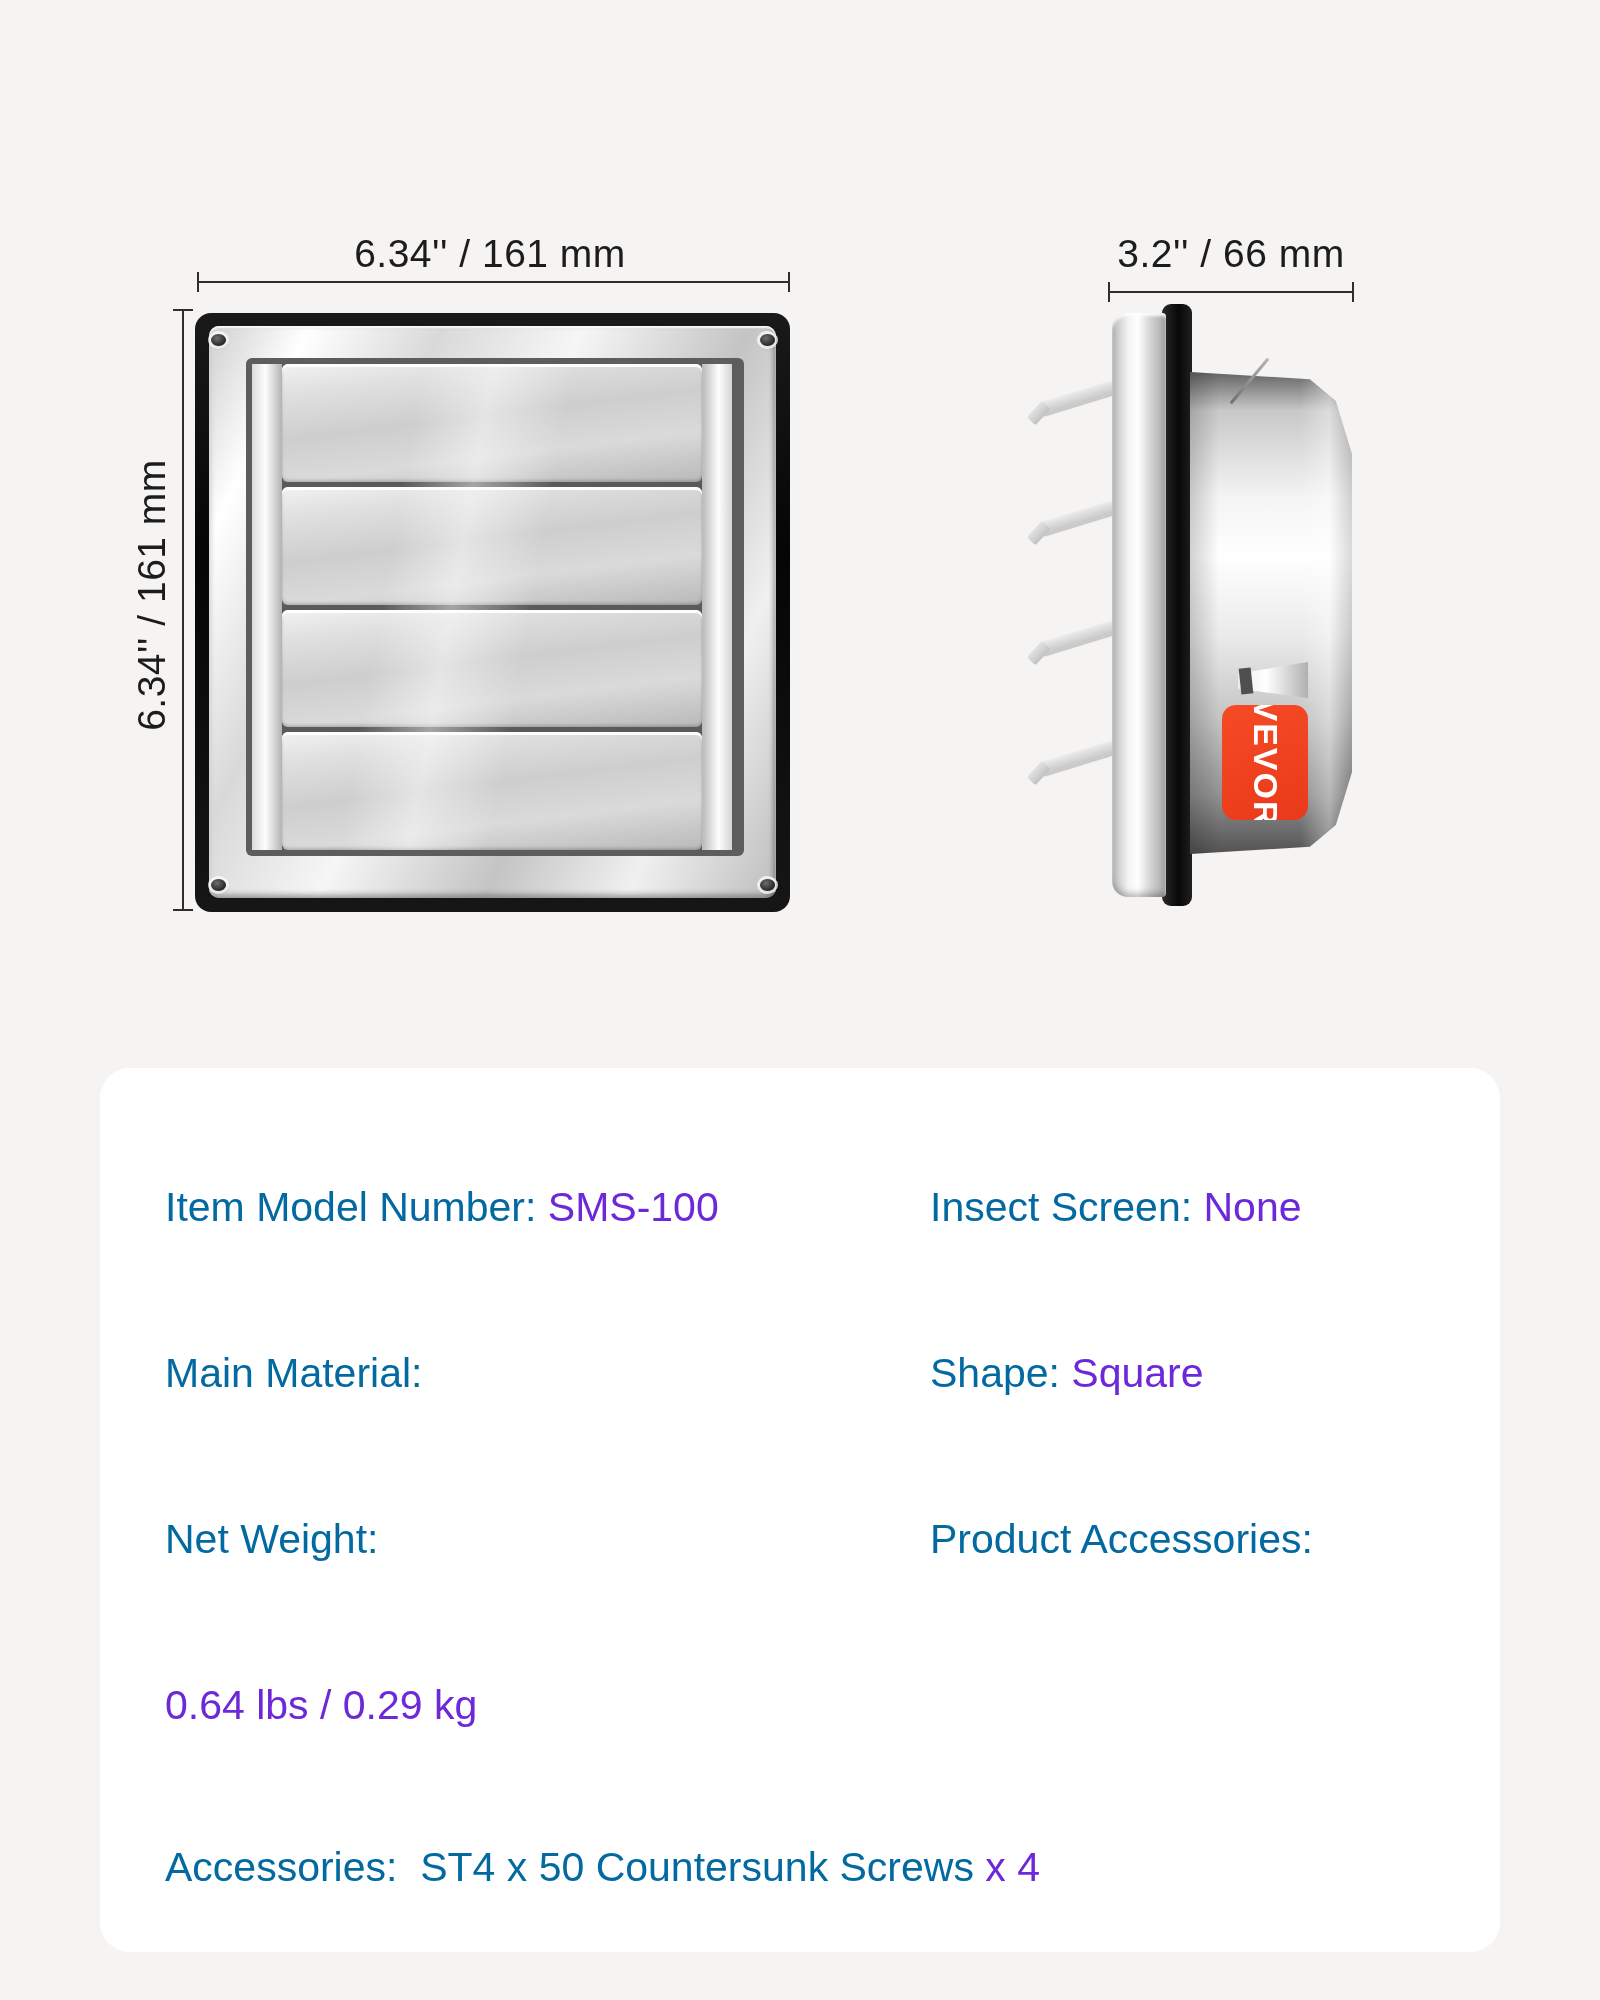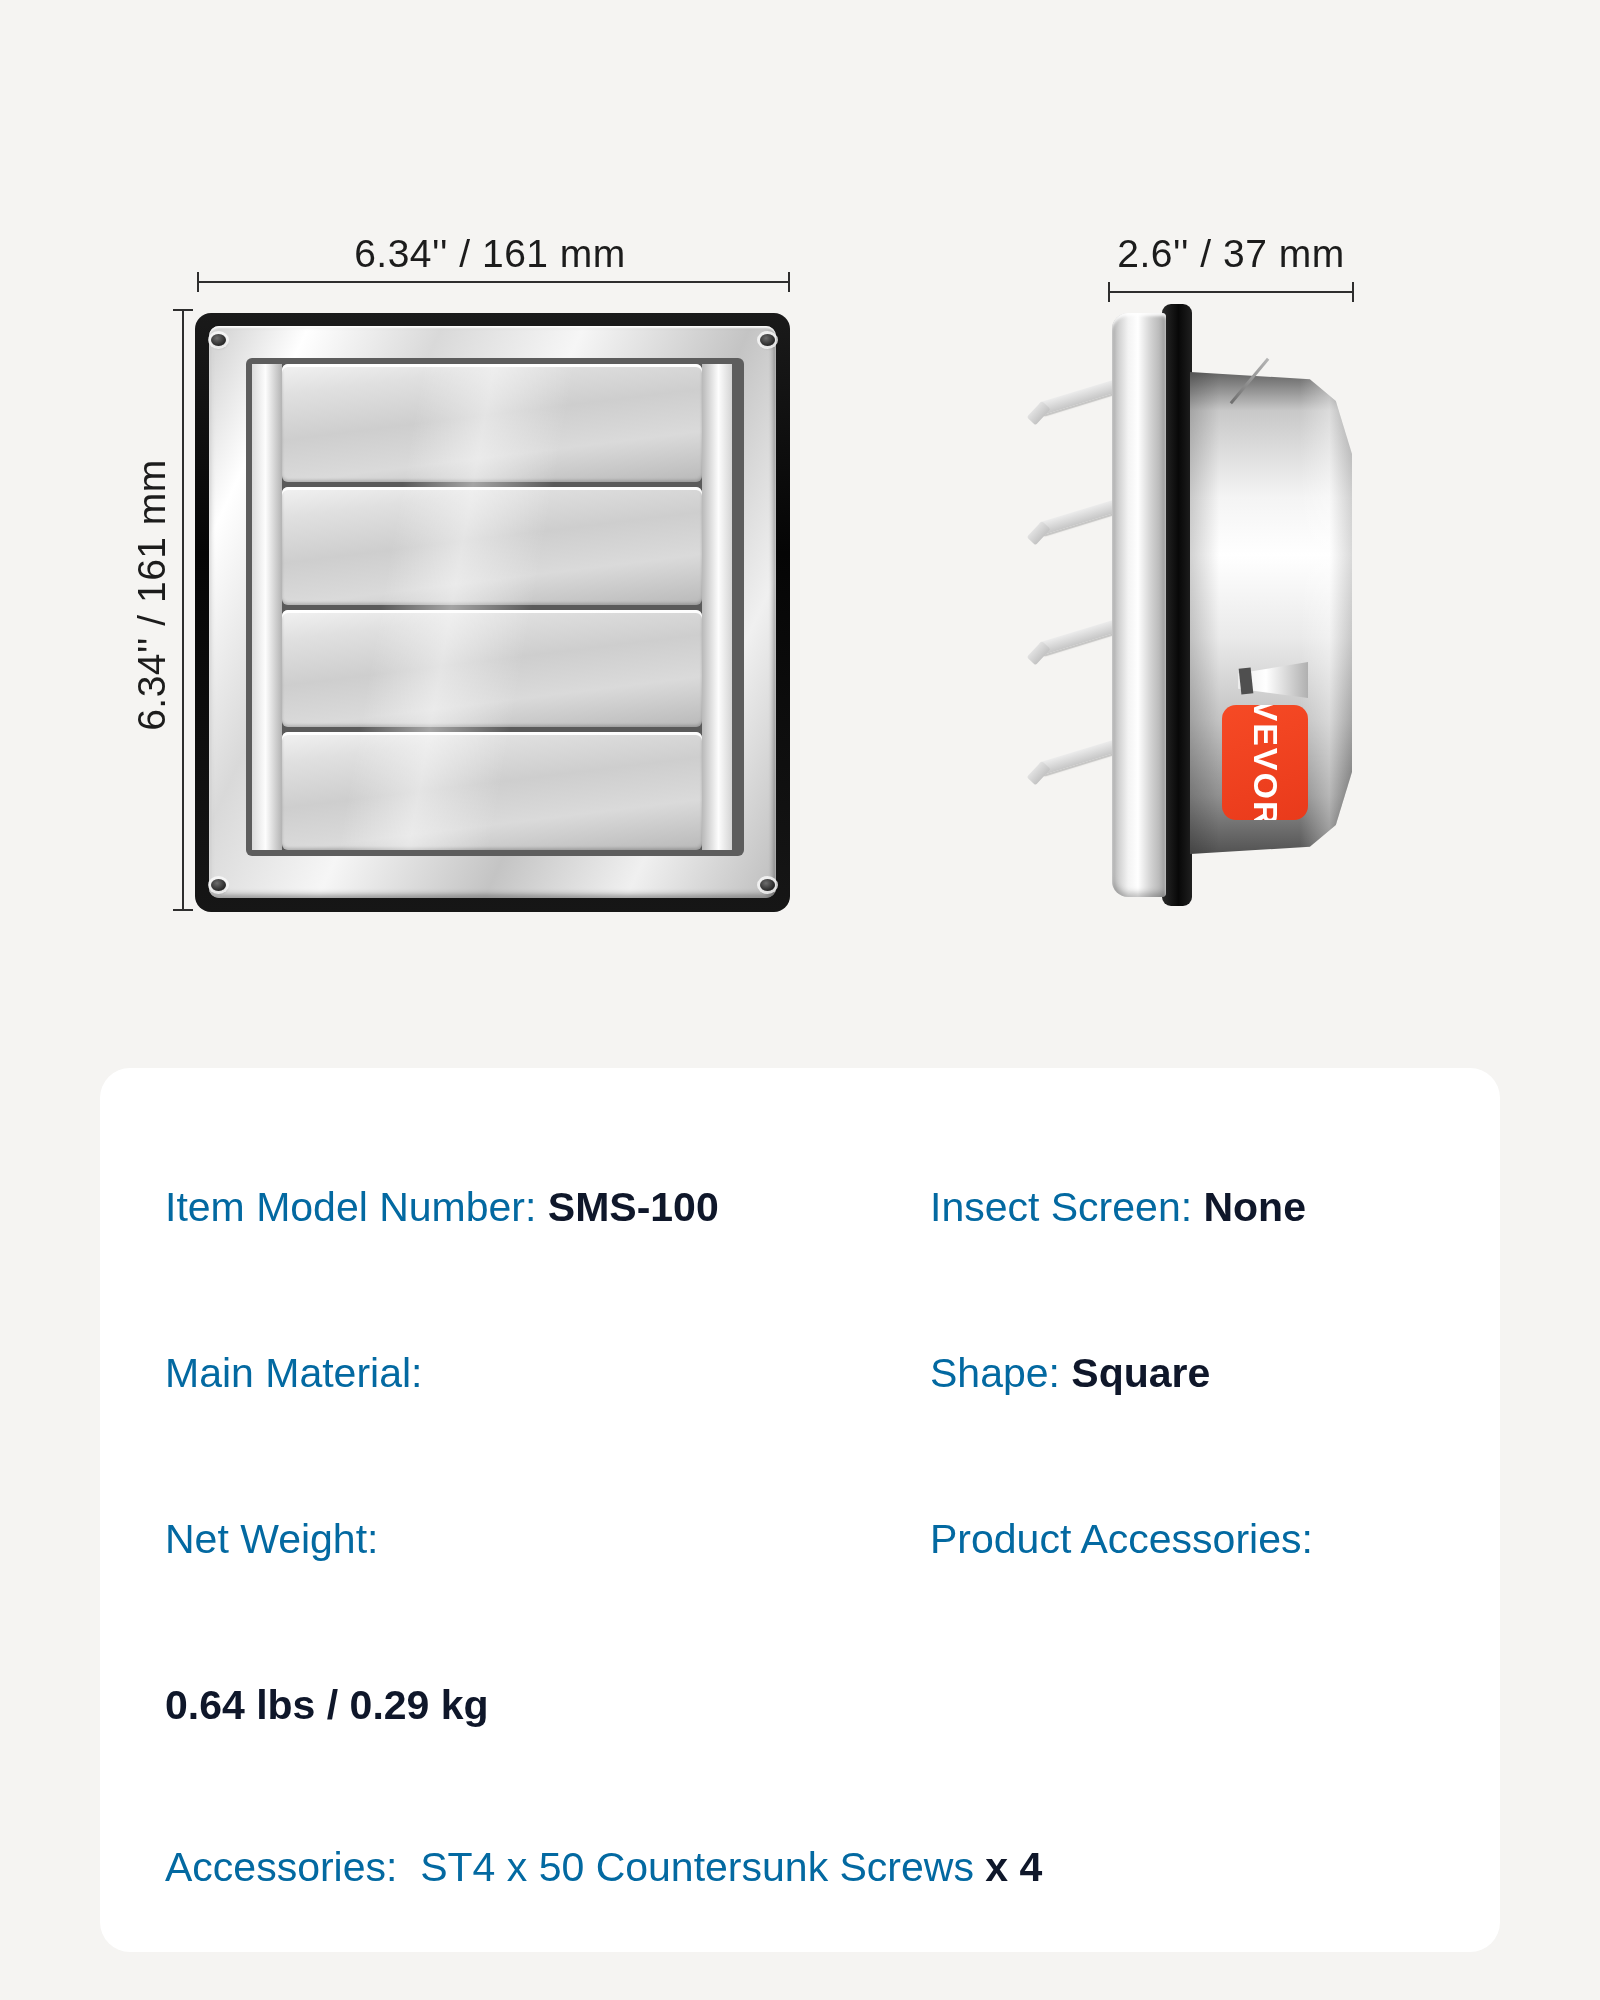--- a/index.html
+++ b/index.html
@@ -63,21 +63,21 @@
   .sv-label span{position:absolute;left:50%;top:50%;transform:translate(-50%,-50%) rotate(90deg);
         color:#ffffff;font-size:34px;font-weight:700;letter-spacing:2px;white-space:nowrap;}
 
   
   .card{position:absolute;left:100px;top:1068px;width:1400px;height:884px;border-radius:30px;background:#FFFFFF;}
   .col{position:absolute;top:1146px;display:flex;flex-direction:column;gap:44px;}
   .col.left{left:165px;}
   .col.right{left:930px;}
   .row{height:40px;line-height:40px;font-size:41px;white-space:pre;}
   .lbl{color:#0369a1;}
-  .val{color:#0f172a;font-weight:700;text-align:right;}
+  .val{color:#6d28d9;font-weight:400;text-align:right;}
   .accessories{position:absolute;left:165px;top:1799px;height:48px;line-height:48px;font-size:41px;white-space:pre;margin-top:44px;}
 </style>
 </head>
 <body>
 
 <div class="canvas">
 
   <div class="dim-label" style="left:240px;top:230px;">6.34'' / 161 mm</div>
   <div class="dim-line-h" style="left:198px;top:281px;width:591px;"></div>
   <div class="dim-label rot" style="left:-98px;top:571px;">6.34'' / 161 mm</div>
@@ -95,21 +95,21 @@
     <div class="rail right"></div>
     <div class="slats">
       <div class="slat"></div>
       <div class="slat"></div>
       <div class="slat"></div>
       <div class="slat"></div>
     </div>
     <div class="sheen"></div>
   </div>
 
-  <div class="dim-label" style="left:981px;top:230px;">2.6'' / 37 mm</div>
+  <div class="dim-label" style="left:981px;top:230px;">3.2'' / 66 mm</div>
   <div class="dim-line-h" style="left:1109px;top:291px;width:244px;"></div>
 
   <div>
     <div class="flap" style="left:1037px;top:379px;"></div>
     <div class="flap" style="left:1037px;top:499px;"></div>
     <div class="flap" style="left:1037px;top:619px;"></div>
     <div class="flap" style="left:1037px;top:739px;"></div>
     <div class="sv-rubber"></div>
     <div class="sv-plate"></div>
     <div class="sv-cyl"></div>

